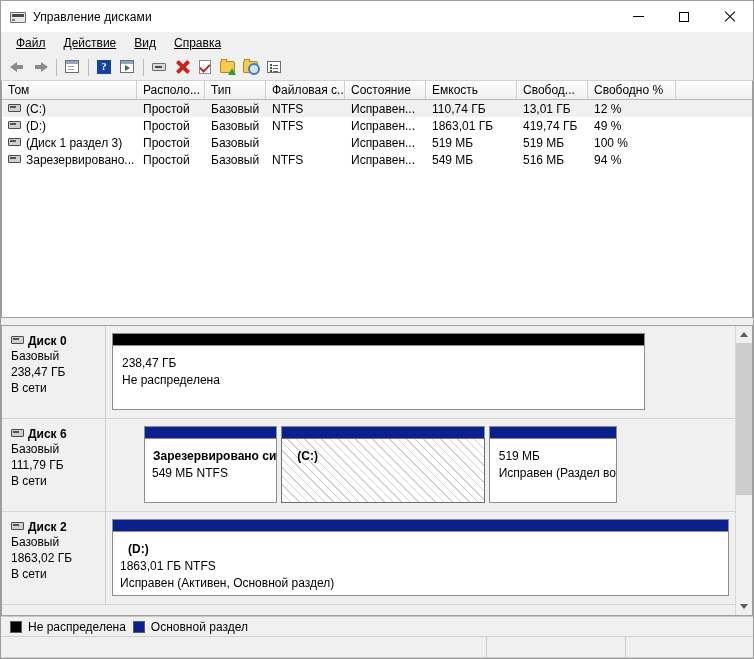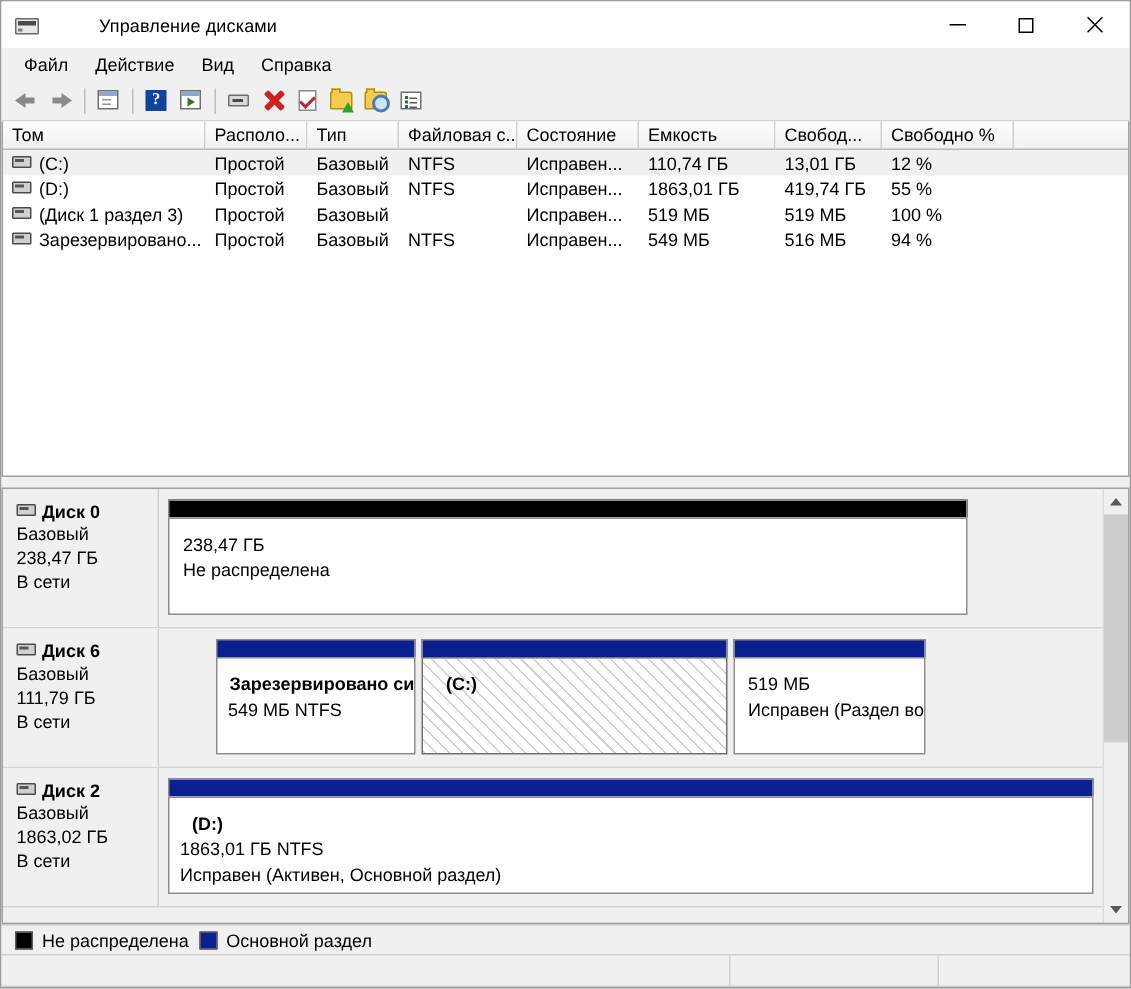--- a/index.html
+++ b/index.html
@@ -26,21 +26,21 @@
   .title-icon .tbody{
     position:absolute;left:0;top:2px;width:16px;height:11px;
     background:#e8e8e8;border:1px solid #6b6b6b;box-sizing:border-box;border-radius:1px;
   }
   .title-icon .tbar{
     position:absolute;left:2px;top:4px;width:12px;height:3px;background:#4a4a4a;
   }
   .title-icon .tdot{
     position:absolute;left:2px;top:9px;width:3px;height:2px;background:#7a7a7a;
   }
-  .title-text{font-size:12px;color:#000;letter-spacing:.1px;margin-left:33px;}
+  .title-text{font-size:12px;color:#000;letter-spacing:.1px;}
   .win-controls{position:absolute;right:0;top:0;height:31px;display:flex;}
   .win-btn{
     width:46px;height:31px;display:flex;align-items:center;justify-content:center;
     background:transparent;cursor:default;
   }
   .glyph-min{width:11px;height:1px;background:#000;}
   .glyph-max{width:10px;height:10px;border:1px solid #000;box-sizing:border-box;}
   .glyph-close{width:12px;height:12px;position:relative;}
   .glyph-close:before,.glyph-close:after{
     content:"";position:absolute;left:-1px;top:5px;width:14px;height:1px;background:#000;
@@ -49,21 +49,21 @@
   .glyph-close:after{transform:rotate(-45deg);}
 
   
   .menubar{
     height:22px;background:#f0f0f0;display:flex;align-items:center;
     padding-left:6px;flex:0 0 auto;
   }
   .menu-item{
     padding:2px 9px 3px 9px;font-size:12px;color:#000;cursor:default;
   }
-  .menu-item .u{}
+  .menu-item .u{text-decoration:underline;}
 
   
   .toolbar{
     height:26px;background:#f0f0f0;display:flex;align-items:center;
     padding-left:5px;flex:0 0 auto;border-bottom:1px solid #d2d2d2;
   }
   .tb-btn{
     width:23px;height:22px;display:flex;align-items:center;justify-content:center;
     cursor:default;position:relative;
   }
@@ -376,21 +376,21 @@
       </div>
 
       <div class="vrow">
         <div class="vcell" style="width:135px"><span class="vol-ico"></span><span>(D:)</span></div>
         <div class="vcell" style="width:68px">Простой</div>
         <div class="vcell" style="width:61px">Базовый</div>
         <div class="vcell" style="width:79px">NTFS</div>
         <div class="vcell" style="width:81px">Исправен...</div>
         <div class="vcell" style="width:91px">1863,01 ГБ</div>
         <div class="vcell" style="width:71px">419,74 ГБ</div>
-        <div class="vcell" style="width:88px">55 %</div>
+        <div class="vcell" style="width:88px">49 %</div>
       </div>
 
       <div class="vrow">
         <div class="vcell" style="width:135px"><span class="vol-ico"></span><span>(Диск 1 раздел 3)</span></div>
         <div class="vcell" style="width:68px">Простой</div>
         <div class="vcell" style="width:61px">Базовый</div>
         <div class="vcell" style="width:79px"></div>
         <div class="vcell" style="width:81px">Исправен...</div>
         <div class="vcell" style="width:91px">519 МБ</div>
         <div class="vcell" style="width:71px">519 МБ</div>

